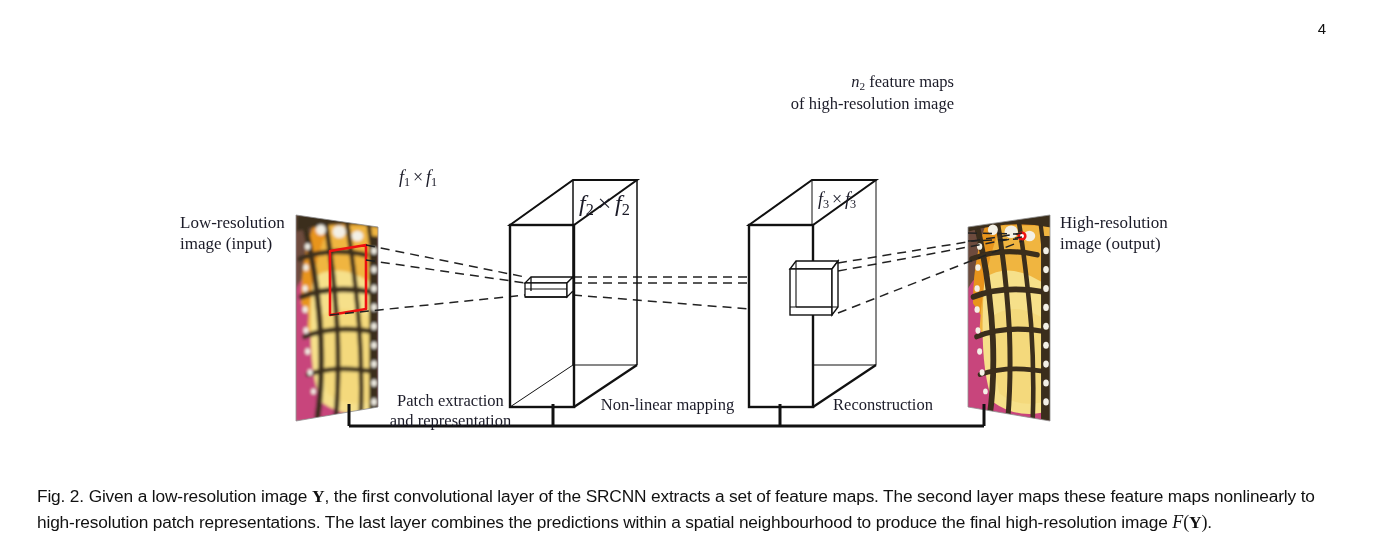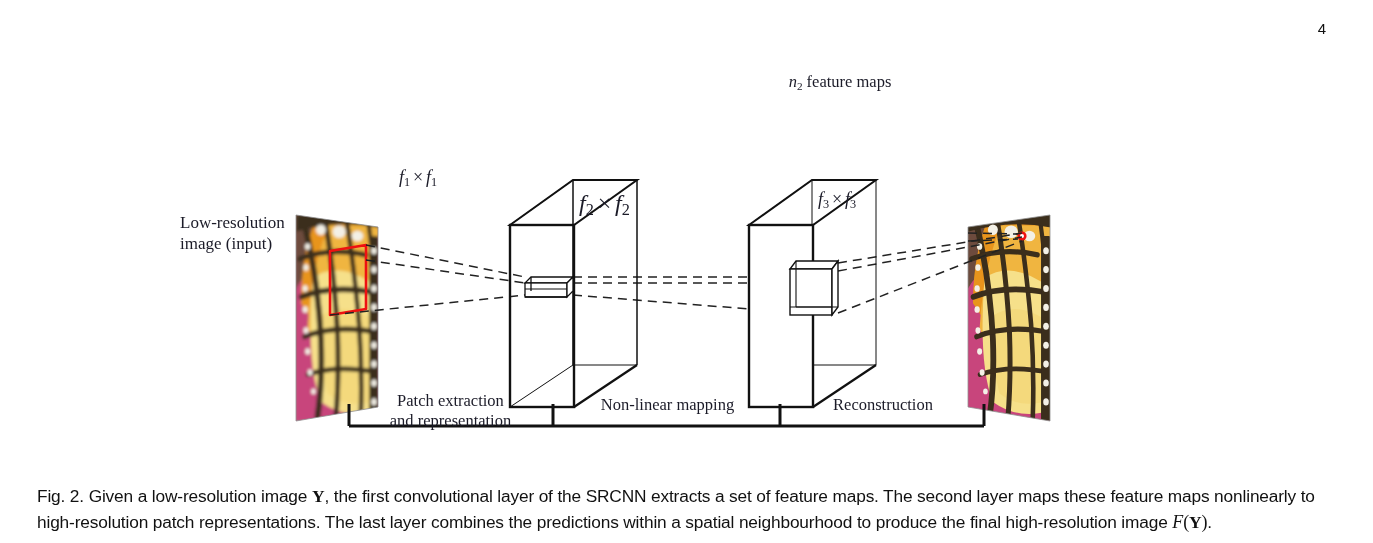--- a/index.html
+++ b/index.html
@@ -54,21 +54,21 @@
   #label-n1 {
     left: 488px; top: 17px;
     width: 210px;
     font-size: 16.5px;
     text-align: center;
   }
   #label-n2 {
     left: 726px; top: 17px;
     width: 228px;
     font-size: 16.5px;
-    text-align: center;
+    text-align: right;
   }
   #label-low-res {
     left: 180px; top: 158px;
     font-size: 17px;
     text-align: left;
   }
   #label-high-res {
     left: 1060px; top: 158px;
     font-size: 17px;
     text-align: left;
@@ -308,27 +308,32 @@
       <path d="M349,371 L349,349" stroke-width="3"></path>
       <path d="M984,371 L984,349" stroke-width="3"></path>
       <path d="M553,371 L553,349" stroke-width="3"></path>
       <path d="M780,371 L780,349" stroke-width="3"></path>
     </g>
   </svg>
 
 
   <div class="fig-label" id="label-n2">
     <span class="math-var">n</span><span class="math-sub">2</span><span> feature maps</span><br>
+    <span>of high-resolution image</span>
   </div>
 
   <div class="fig-label" id="label-low-res">
     <span>Low-resolution</span><br>
     <span>image (input)</span>
   </div>
 
+  <div class="fig-label" id="label-high-res">
+    <span>High-resolution</span><br>
+    <span>image (output)</span>
+  </div>
 
   <div class="fig-label" id="label-f1">
     <span class="math-var">f</span><span class="math-sub">1</span><span class="math-times">×</span><span class="math-var">f</span><span class="math-sub">1</span>
   </div>
 
   <div class="fig-label" id="label-f2">
     <span class="math-var">f</span><span class="math-sub">2</span><span class="math-times">×</span><span class="math-var">f</span><span class="math-sub">2</span>
   </div>
 
   <div class="fig-label" id="label-f3">

